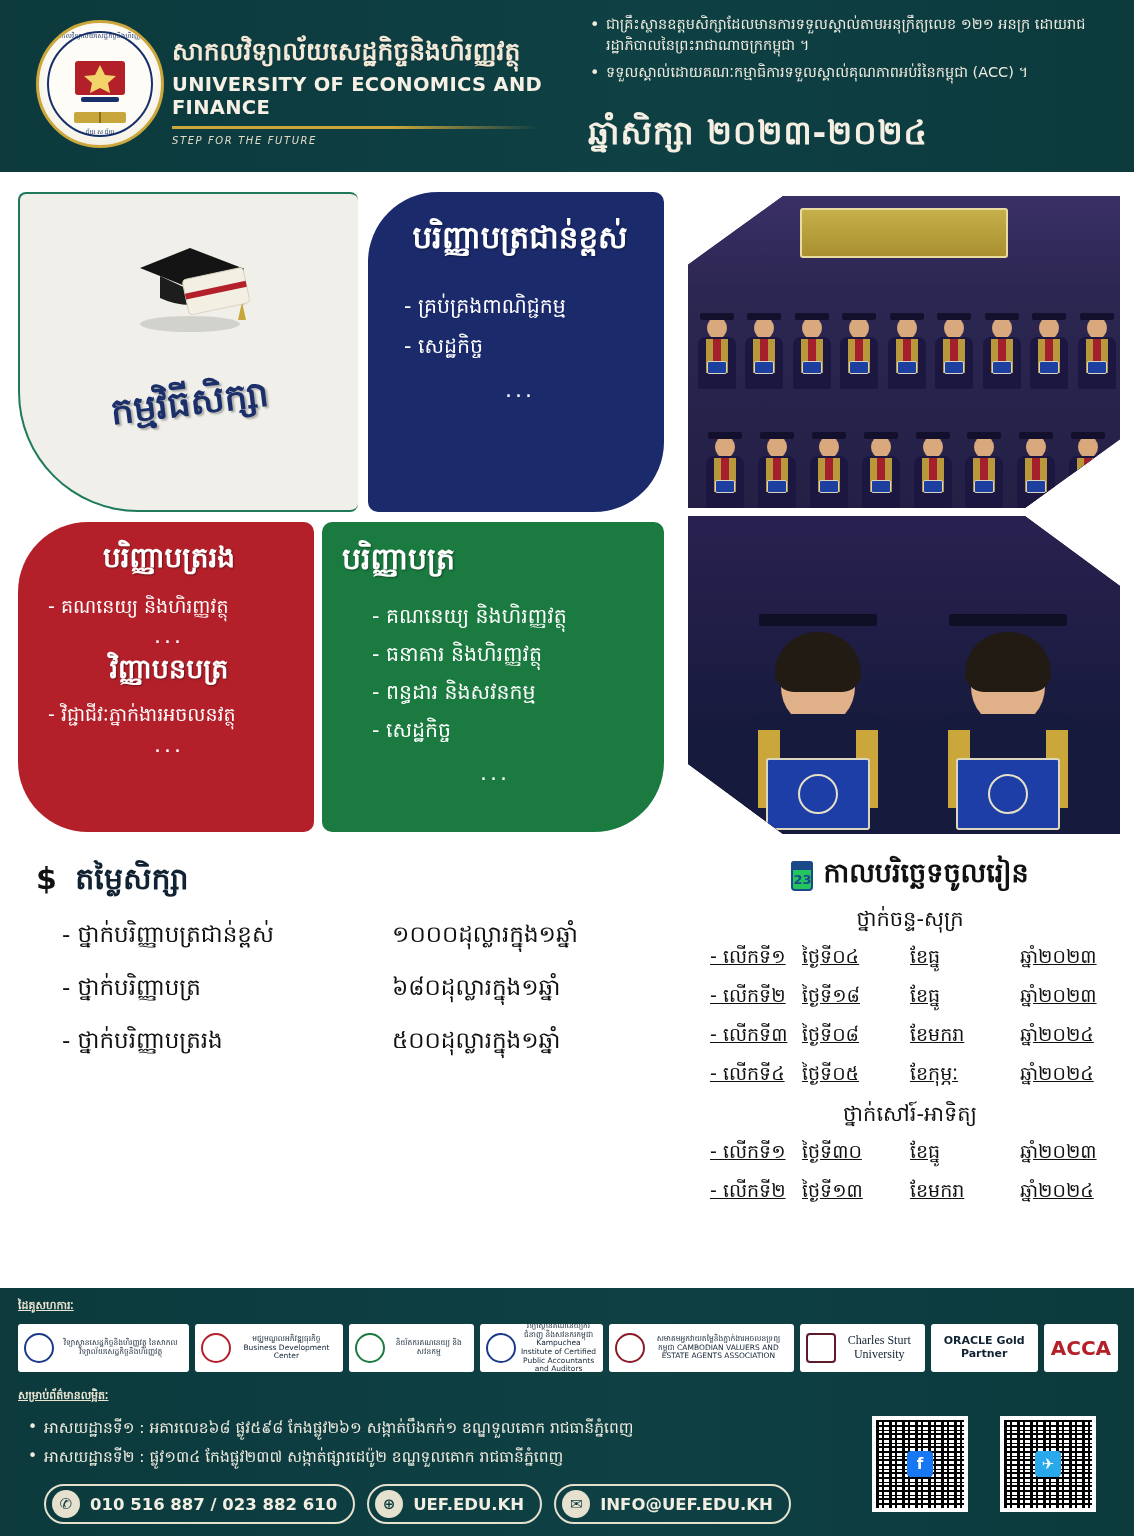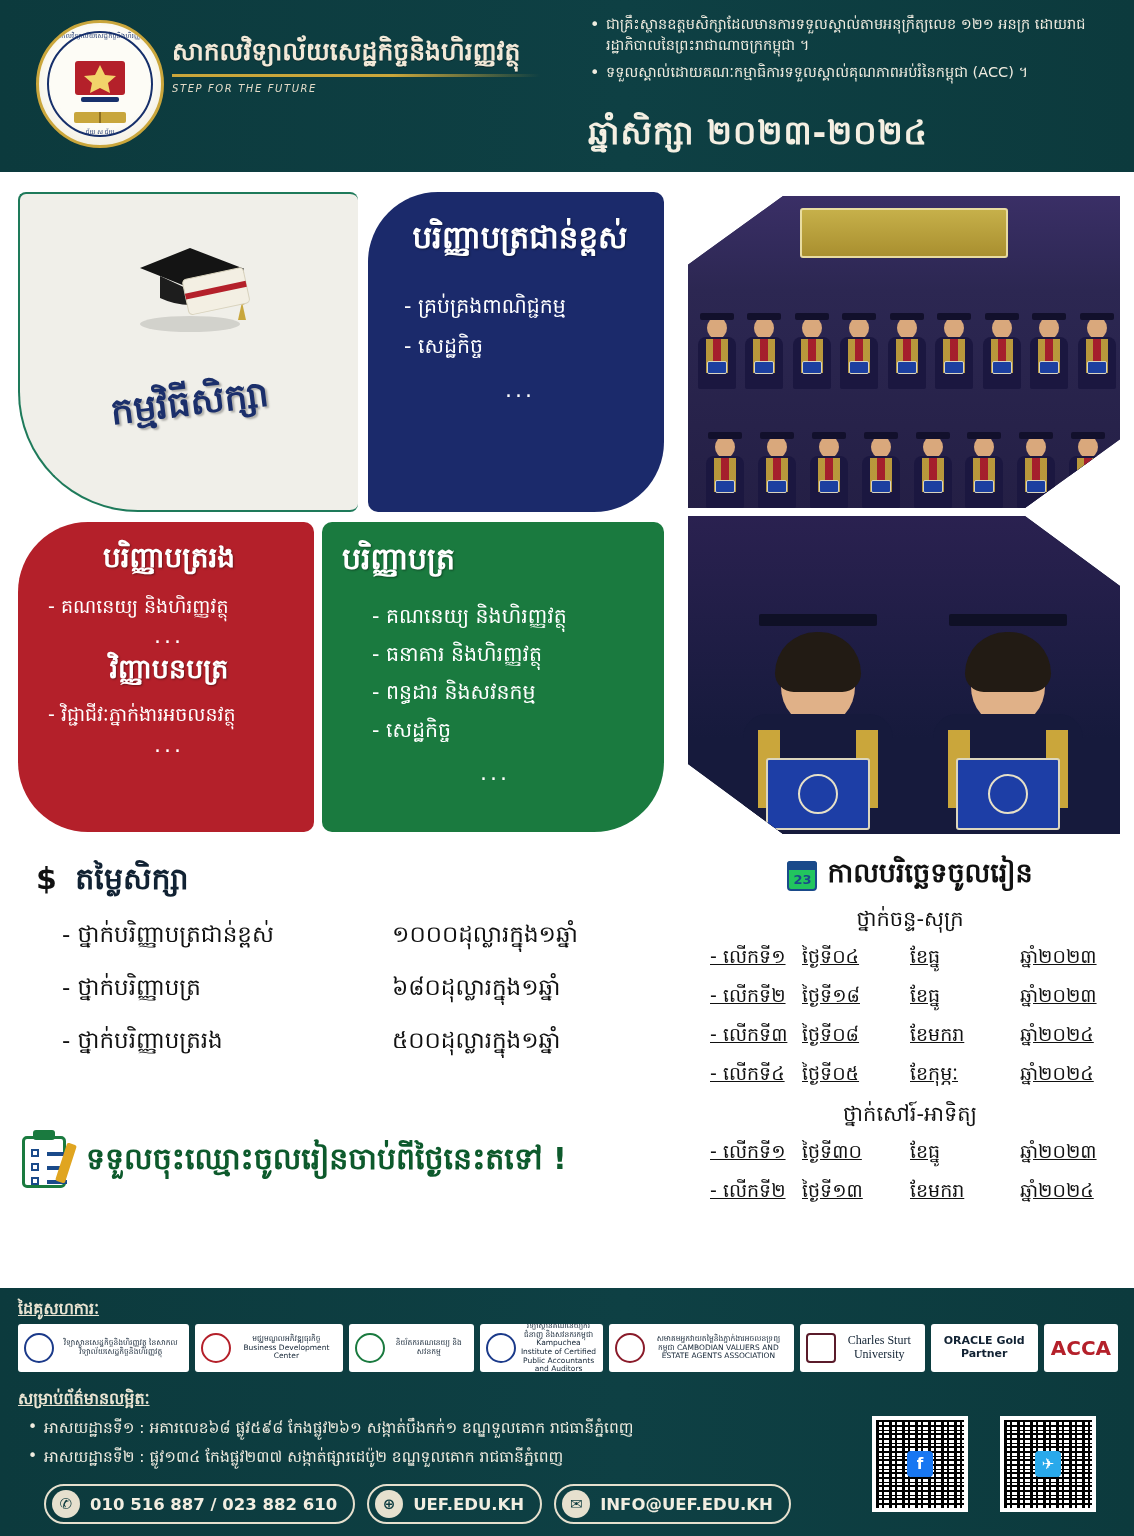--- a/index.html
+++ b/index.html
@@ -237,21 +237,21 @@
   .fees-title { font-size: 30px; font-weight: bold; color: #123; margin-bottom: 16px; }
   .fees-title .dollar { color: #111; font-weight: bold; margin-right: 8px; }
   .fee-row { display: flex; font-size: 23px; color: #111; margin-bottom: 20px; padding-left: 26px; }
   .fee-label { width: 330px; }
   .fee-amount { flex: 1; }
 
   
   .sched { position: absolute; left: 700px; top: 856px; width: 420px; }
   .sched-head { display: flex; align-items: center; justify-content: center; margin-bottom: 10px; }
   .cal-icon {
-    width: 30px; height: 30px; border: 2px solid #1a4a8a; border-radius: 4px;
+    width: 22px; height: 30px; border: 2px solid #1a4a8a; border-radius: 4px;
     position: relative; margin-right: 10px; background: #22c55e;
   }
   .cal-icon:before {
     content:""; position:absolute; left:-2px; top:-2px; right:-2px; height:9px;
     background:#1a4a8a; border-radius: 3px 3px 0 0;
   }
   .cal-num { position: absolute; left:0; right:0; bottom: 2px; text-align:center; font-size: 13px; color:#1a4a8a; font-weight: bold; }
   .sched-title { font-size: 27px; font-weight: bold; color: #111; }
   .sched-sub { text-align: center; font-size: 21px; color: #111; margin: 10px 0 8px; }
   .sched-row { display: flex; font-size: 19px; color: #111; margin-bottom: 11px; padding-left: 10px; text-decoration: underline; }
@@ -279,21 +279,21 @@
   .notice-text { font-size: 30px; font-weight: bold; color: #0d5a2c; }
 
   
   .footer {
     position: absolute; left: 0; top: 1288px; width: 1134px; height: 248px;
     background: #0d3b3f;
     background: linear-gradient(90deg,#0c3a3d 0%, #0e4044 55%, #0c3a3d 100%);
     color: #f0ece0;
   }
   .foot-label {
-    position: absolute; font-size: 16px; font-weight: bold; color: #eae4d2;
+    position: absolute; font-size: 11px; font-weight: bold; color: #eae4d2;
     text-decoration: underline;
   }
   .partners-label { left: 18px; top: 10px; }
   .partners {
     position: absolute; left: 18px; top: 34px; width: 1100px; height: 52px;
     display: flex; align-items: center; gap: 6px;
   }
   .pcard {
     background: #ffffff; border-radius: 3px; height: 48px;
     display: flex; align-items: center; justify-content: center;
@@ -356,20 +356,21 @@
           <path d="M29 10 L34 20 L45 21 L37 28 L39 38 L29 33 L19 38 L21 28 L13 21 L24 20 Z" fill="#f2d46a"></path>
           <rect x="10" y="42" width="38" height="5" rx="2" fill="#17306b"></rect>
         </svg>
         <div class="logo-book"></div>
         <div class="logo-text-bottom">ជ័យ ស ជ័យ</div>
       </div>
     </div>
 
     <div class="uni-names">
       <div class="uni-kh">សាកលវិទ្យាល័យសេដ្ឋកិច្ចនិងហិរញ្ញវត្ថុ</div>
+      <div class="uni-en">UNIVERSITY OF ECONOMICS AND FINANCE</div>
       <div class="uni-rule"></div>
       <div class="uni-slogan">STEP FOR THE FUTURE</div>
     </div>
 
     <ul class="accred">
       <li>ជាគ្រឹះស្ថានឧត្តមសិក្សាដែលមានការទទួលស្គាល់តាមអនុក្រឹត្យលេខ ១២១ អនក្រ ដោយរាជរដ្ឋាភិបាលនៃព្រះរាជាណាចក្រកម្ពុជា ។</li>
       <li>ទទួលស្គាល់ដោយគណៈកម្មាធិការទទួលស្គាល់គុណភាពអប់រំនៃកម្ពុជា (ACC) ។</li>
     </ul>
 
     <div class="year">ឆ្នាំសិក្សា ២០២៣-២០២៤</div>
@@ -643,32 +644,20 @@
       <div class="sr-d">ឆ្នាំ២០២៣</div>
     </div>
     <div class="sched-row">
       <div class="sr-a">- លើកទី២</div>
       <div class="sr-b">ថ្ងៃទី១៣</div>
       <div class="sr-c">ខែមករា</div>
       <div class="sr-d">ឆ្នាំ២០២៤</div>
     </div>
   </div>
 
-  <div class="notice">
-    <span class="clip-icon">
-      <span class="clip-box" style="top:10px"></span>
-        <span class="clip-line" style="top:13px;left:22px"></span>
-      <span class="clip-box" style="top:24px"></span>
-        <span class="clip-line" style="top:27px;left:22px"></span>
-      <span class="clip-box" style="top:38px"></span>
-        <span class="clip-line" style="top:41px;left:22px"></span>
-      <span class="clip-pen"></span>
-    </span>
-    <span class="notice-text">ទទួលចុះឈ្មោះចូលរៀនចាប់ពីថ្ងៃនេះតទៅ !</span>
-  </div>
 
   <div class="footer">
     <div class="foot-label partners-label">ដៃគូសហការៈ</div>
     <div class="partners">
       <div class="pcard" style="width:176px">
         <span class="pmark" style="border-color:#1b3a8a"></span>
         <span>វិទ្យាស្ថានសេដ្ឋកិច្ចនិងហិរញ្ញវត្ថុ នៃសាកលវិទ្យាល័យសេដ្ឋកិច្ចនិងហិរញ្ញវត្ថុ</span>
       </div>
       <div class="pcard" style="width:152px">
         <span class="pmark" style="border-color:#b4202a"></span>

